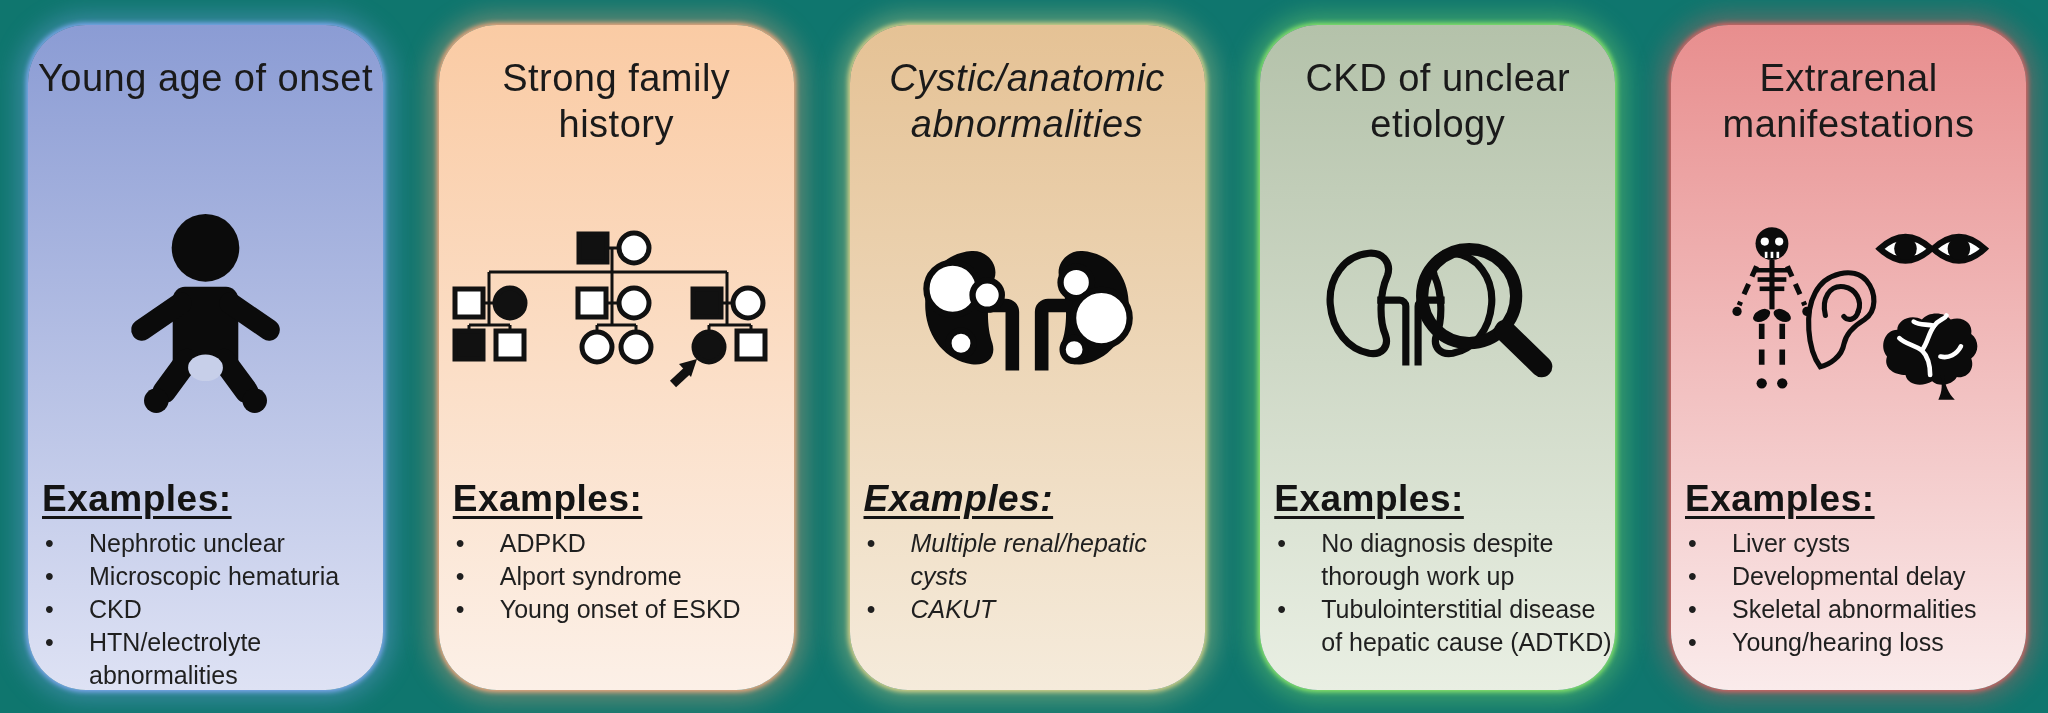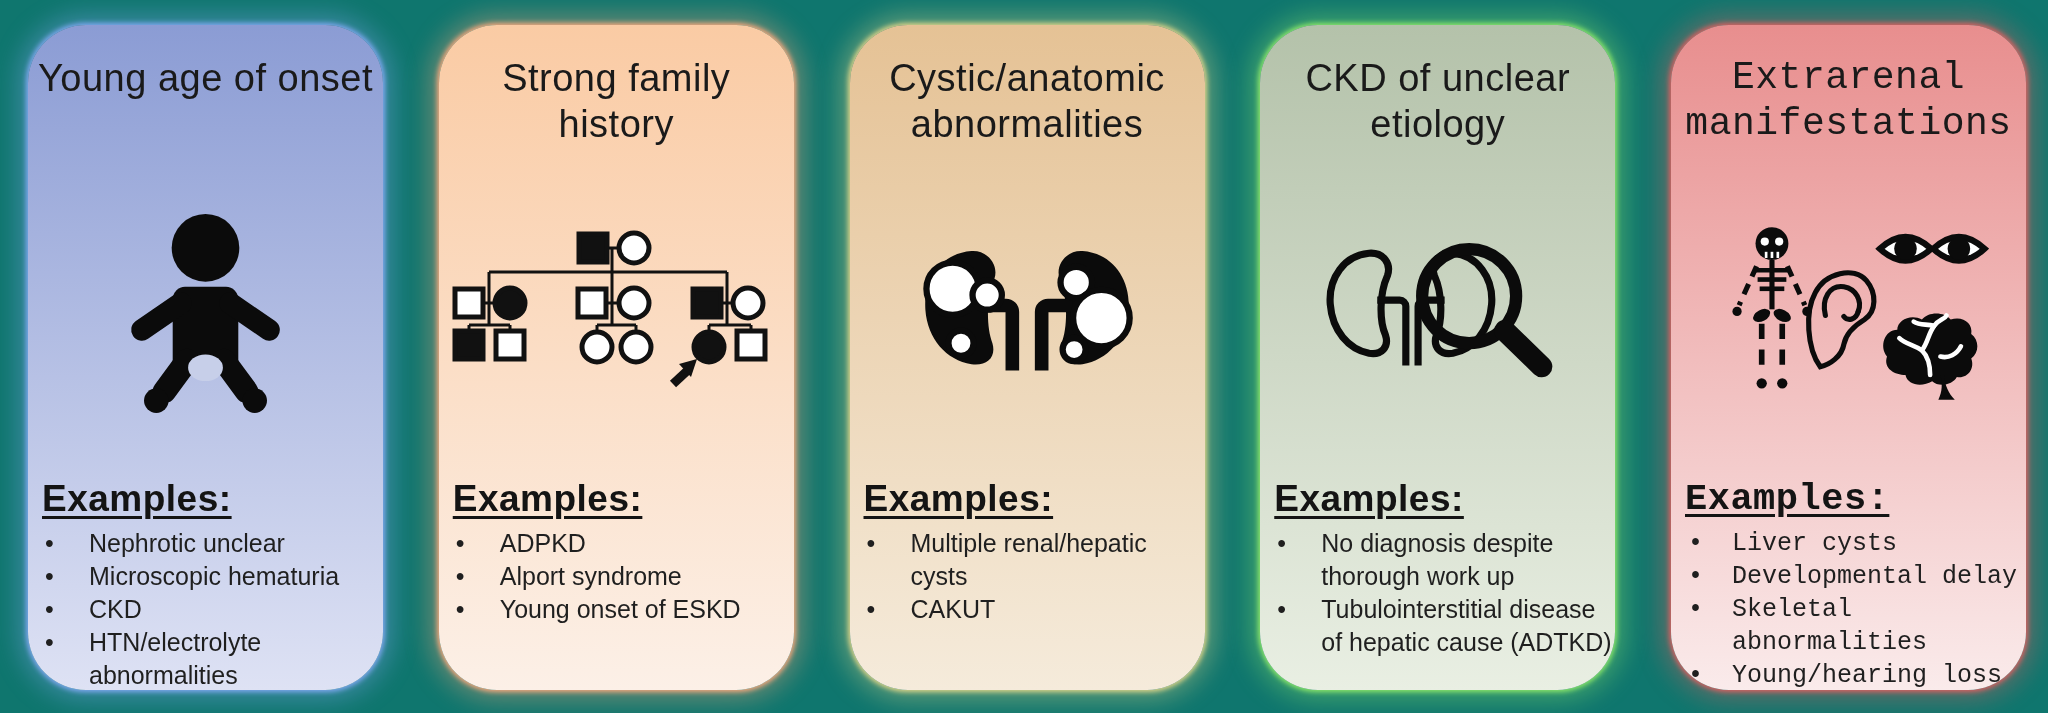--- a/index.html
+++ b/index.html
@@ -143,21 +143,21 @@
             <span>Alport syndrome</span>
           </li>
         <li>
             <span class="dot">•</span>
             <span>Young onset of ESKD</span>
           </li>
       </ul>
     </div>
   </section>
 
-  <section class="card" style="background: linear-gradient(rgb(229, 194, 149) 0%, rgb(245, 235, 219) 100%); box-shadow: rgb(220, 212, 137) 0px 0px 5px 2px, rgba(220, 212, 137, 0.4) 0px 0px 24px 10px;">
+  <section class="card" style="background: linear-gradient(rgb(229, 194, 149) 0%, rgb(245, 235, 219) 100%); box-shadow: rgb(220, 212, 137) 0px 0px 5px 2px, rgba(220, 212, 137, 0.4) 0px 0px 24px 10px; font-style: italic;">
     <h2 class="card-title">Cystic/anatomic abnormalities</h2>
     <div class="icon-area">
       <svg width="220" height="150" viewBox="0 0 210 140">
 
         <path d="M52,8 C24,10 6,34 8,64 C10,92 28,112 52,116 C66,118 76,110 72,96 C66,80 66,52 74,34 C78,22 68,7 52,8 Z" fill="#0b0b0b"></path>
         <path d="M62,60 h23 a6,6 0 0 1 6,6 v56" stroke="#0b0b0b" stroke-width="13" fill="none"></path>
         <circle cx="34" cy="44" r="25" fill="#fff" stroke="#0b0b0b" stroke-width="6"></circle>
         <circle cx="67" cy="50" r="14" fill="#fff" stroke="#0b0b0b" stroke-width="6"></circle>
         <circle cx="42" cy="96" r="12" fill="#fff" stroke="#0b0b0b" stroke-width="6"></circle>
 
@@ -205,21 +205,21 @@
             <span>No diagnosis despite thorough work up</span>
           </li>
         <li>
             <span class="dot">•</span>
             <span>Tubulointerstitial disease of hepatic cause (ADTKD)</span>
           </li>
       </ul>
     </div>
   </section>
 
-  <section class="card" style="background: linear-gradient(rgb(232, 142, 142) 0%, rgb(250, 235, 235) 100%); box-shadow: rgb(219, 97, 97) 0px 0px 5px 2px, rgba(219, 97, 97, 0.4) 0px 0px 24px 10px; font-family: Liberation Mono, monospace;">
+  <section class="card" style="background: linear-gradient(rgb(232, 142, 142) 0%, rgb(250, 235, 235) 100%); box-shadow: rgb(219, 97, 97) 0px 0px 5px 2px, rgba(219, 97, 97, 0.4) 0px 0px 24px 10px;">
     <h2 class="card-title">Extrarenal manifestations</h2>
     <div class="icon-area">
       <svg width="280" height="190" viewBox="0 0 270 185">
 
         <g>
           <circle cx="60" cy="22" r="16" fill="#0b0b0b"></circle>
           <circle cx="53" cy="20" r="4" fill="#fff"></circle>
           <circle cx="67" cy="20" r="4" fill="#fff"></circle>
           <rect x="53" y="30" width="2.6" height="6" fill="#fff"></rect>
           <rect x="58.7" y="30" width="2.6" height="6" fill="#fff"></rect>

